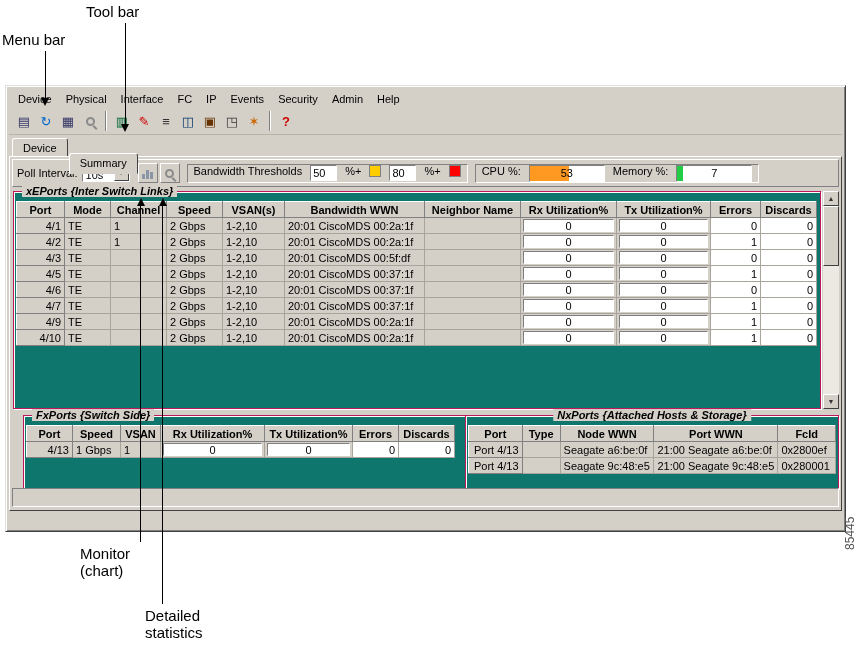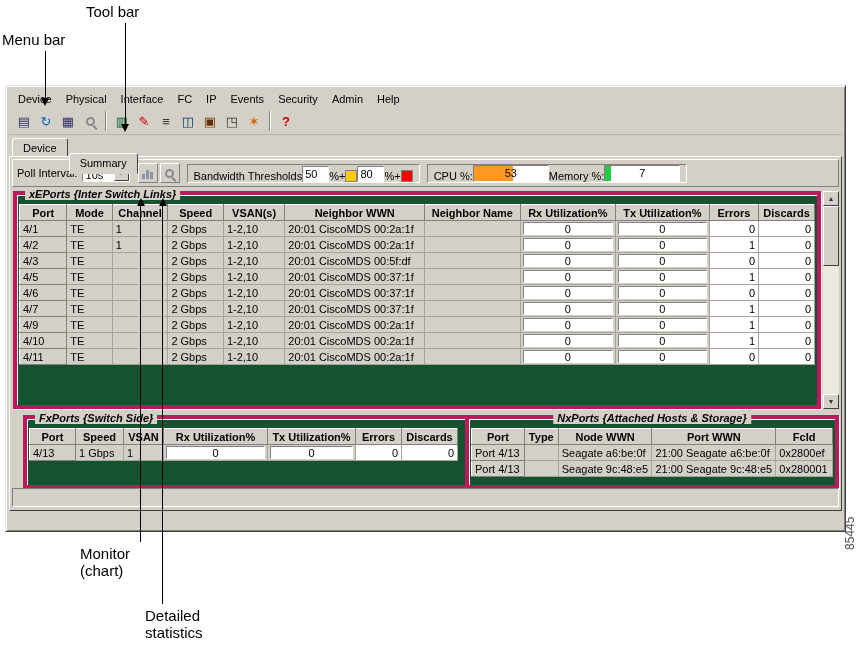--- a/index.html
+++ b/index.html
@@ -49,40 +49,40 @@
   .small-btn{width:20px;height:20px;background:#d4d0c8;border:1px solid;border-color:#fff #808080 #808080 #fff;display:flex;align-items:center;justify-content:center;padding:0}
   .small-btn:first-of-type{margin-left:8px}
   .small-btn + .small-btn{margin-left:2px}
   .chart-icon{display:inline-flex;align-items:flex-end;gap:1px;height:11px}
   .chart-icon i{display:inline-block;width:3px;background:#8a96a6}
   .chart-icon i:nth-child(1){height:5px}
   .chart-icon i:nth-child(2){height:9px}
   .chart-icon i:nth-child(3){height:7px}
   .mag{display:inline-block;width:9px;height:9px;border:2px solid #8a8a8a;border-radius:50%;position:relative}
   .mag::after{content:"";position:absolute;width:2px;height:5px;background:#8a8a8a;left:6px;top:6px;transform:rotate(-45deg)}
-  .group{display:flex;align-items:flex-end;gap:0;height:19px;border:1px solid;border-color:#808080 #fff #fff #808080;padding:0 6px;margin-left:7px}
+  .group{display:flex;align-items:flex-start;gap:8px;height:19px;border:1px solid;border-color:#808080 #fff #fff #808080;padding:0 6px;margin-left:7px}
   .txt{width:27px;height:16px;border:1px solid;border-color:#808080 #fff #fff #808080;background:#fff;font-size:11px;font-family:"Liberation Sans",sans-serif;padding:0 2px}
   .swatch{width:12px;height:12px;border:1px solid #808080;display:inline-block}
   .meter{position:relative;display:inline-block;width:76px;height:17px;border:1px solid;border-color:#808080 #fff #fff #808080;background:#fff;overflow:hidden}
   .meter-fill{position:absolute;left:0;top:0;bottom:0}
   .meter-text{position:absolute;inset:0;text-align:center;font-size:11px;line-height:15px;color:#000}
 
   
-  .panel{position:absolute;border:4px solid #be185d;box-shadow:1px 1px 0 #fff, inset 1px 1px 0 #fff;background:#14532d}
+  .panel{position:absolute;border:1px solid #be185d;box-shadow:1px 1px 0 #fff, inset 1px 1px 0 #fff;background:#0f766e}
   .panel-title{position:absolute;top:-7px;left:8px;background:#d4d0c8;padding:0 4px;font-size:11px;font-weight:bold;font-style:italic;white-space:nowrap;z-index:2}
   .panel-title.centered{left:50%;transform:translateX(-50%)}
   .xepanel{left:3px;right:20px;top:34px;height:218px}
   .fxpanel{left:13px;top:258px;width:448px;height:74px}
   .nxpanel{left:455px;right:2px;top:258px;height:74px}
   .tablemount{margin:9px 2px 0 2px}
 
   table.grid{border-collapse:collapse;table-layout:fixed;font-size:11px}
   .grid th,.grid td{height:16px;padding:0 3px;overflow:hidden;white-space:nowrap;font-weight:normal}
   .c-head{background:#d4d0c8;border:1px solid;border-color:#fff #808080 #808080 #fff;font-weight:bold !important;text-align:center;height:18px;padding:0 1px !important}
-  .c-port{background:#d4d0c8;border:1px solid;border-color:#fff #808080 #808080 #fff;text-align:left}
+  .c-port{background:#d4d0c8;border:1px solid;border-color:#fff #808080 #808080 #fff;text-align:right}
   .c-label{background:#d4d0c8;border-right:1px solid #a8a49c;border-bottom:1px solid #a8a49c;text-align:left}
   .c-numbox{background:#d4d0c8;border-right:1px solid #a8a49c;border-bottom:1px solid #a8a49c;padding:0 1px !important}
   .numbox{border:1px solid;border-color:#808080 #fff #fff #808080;background:#fff;height:13px;line-height:12px;text-align:center;margin:0 1px}
   .c-numr{background:#fff;border-right:1px solid #a8a49c;border-bottom:1px solid #a8a49c;text-align:right}
 
   
   .scrollbar{position:absolute;right:2px;top:34px;width:16px;height:218px;background:#ece9e2;display:flex;flex-direction:column}
   .sb-btn{height:15px;background:#d4d0c8;border:1px solid;border-color:#fff #404040 #404040 #fff;font-size:7px;line-height:13px;text-align:center;color:#333}
   .sb-track{flex:1;position:relative}
   .sb-thumb{position:absolute;left:0;right:0;top:0;height:60px;background:#d4d0c8;border:1px solid;border-color:#fff #404040 #404040 #fff}
@@ -227,21 +227,21 @@
                 <col style="width: 50px;">
                 <col style="width: 56px;">
               </colgroup>
               <thead>
                 <tr>
                   <th class="c-head">Port</th>
                   <th class="c-head">Mode</th>
                   <th class="c-head">Channel</th>
                   <th class="c-head">Speed</th>
                   <th class="c-head">VSAN(s)</th>
-                  <th class="c-head">Neighbor WWN</th>
+                  <th class="c-head">Bandwidth WWN</th>
                   <th class="c-head">Neighbor Name</th>
                   <th class="c-head">Rx Utilization%</th>
                   <th class="c-head">Tx Utilization%</th>
                   <th class="c-head">Errors</th>
                   <th class="c-head">Discards</th>
                 </tr>
               </thead>
               <tbody>
                 <tr>
                   <td class="c-port">4/1</td>
@@ -370,37 +370,20 @@
                   <td class="c-label">1-2,10</td>
                   <td class="c-label">20:01 CiscoMDS 00:2a:1f</td>
                   <td class="c-label"></td>
                   <td class="c-numbox">
                     <div class="numbox">0</div>
                   </td>
                   <td class="c-numbox">
                     <div class="numbox">0</div>
                   </td>
                   <td class="c-numr">1</td>
-                  <td class="c-numr">0</td>
-                </tr>
-                <tr>
-                  <td class="c-port">4/11</td>
-                  <td class="c-label">TE</td>
-                  <td class="c-label"></td>
-                  <td class="c-label">2 Gbps</td>
-                  <td class="c-label">1-2,10</td>
-                  <td class="c-label">20:01 CiscoMDS 00:2a:1f</td>
-                  <td class="c-label"></td>
-                  <td class="c-numbox">
-                    <div class="numbox">0</div>
-                  </td>
-                  <td class="c-numbox">
-                    <div class="numbox">0</div>
-                  </td>
-                  <td class="c-numr">0</td>
                   <td class="c-numr">0</td>
                 </tr>
               </tbody>
             </table>
           </div>
       </div>
 
       <div class="scrollbar">
         <div class="sb-btn">▲</div>
         <div class="sb-track">

